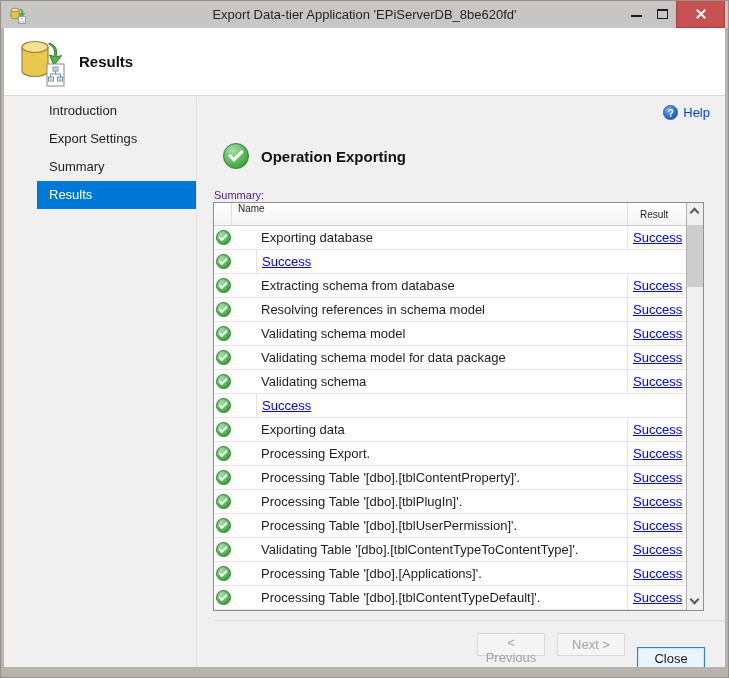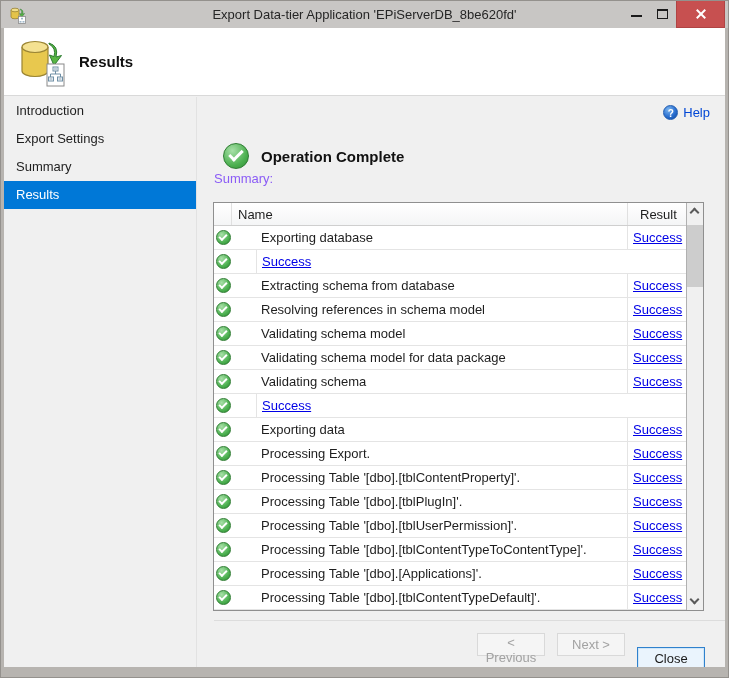--- a/index.html
+++ b/index.html
@@ -48,39 +48,39 @@
   .header-icon { position:absolute; left:12px; top:8px; }
   .page-title { position:absolute; left:75px; top:25px; font-size:15px; font-weight:bold; color:#111; }
 
   
   .sidebar {
     position:absolute; top:96px; left:3px; width:193px; bottom:10px;
     background:#f0f0f0; border-right:1px solid #e2e2e2;
   }
   .nav-item {
     height:28px; line-height:28px; padding-left:12px;
-    font-size:13px; color:#1e1e1e; cursor:pointer; white-space:nowrap;
+    font-size:13px; color:#1e1e1e; cursor:pointer; white-space:nowrap;margin-left:33px;
   }
   .nav-item.selected { background:var(--accent-blue,#0078d7); color:#ffffff; }
 
   
   .main { position:absolute; top:96px; left:197px; right:3px; bottom:10px; }
   .help-link {
     position:absolute; top:8px; right:15px; display:flex; align-items:center; gap:5px;
     font-size:13px; color:#0046d5; cursor:pointer;
   }
   .help-icon {
     width:15px; height:15px; border-radius:50%;
     background:radial-gradient(circle at 35% 28%, #7db6ef, #2a6fd0 55%, #0d47a1);
     color:#fff; font-size:10px; font-weight:bold; text-align:center; line-height:15px;
     border:1px solid #1f5bb0;
   }
   .status-row { position:absolute; left:25px; top:46px; display:flex; align-items:center; }
   .status-heading { margin-left:12px; font-size:15px; font-weight:bold; color:#111; }
-  .summary-label { position:absolute; left:16px; top:74px; font-size:13px; color:#8b5cf6; }
+  .summary-label { position:absolute; left:16px; top:92px; font-size:11px; color:#4c1d95; }
 
   
   .check-icon {
     position:relative; width:15px; height:15px; border-radius:50%; flex:0 0 15px;
     background:radial-gradient(circle at 35% 28%, #a8e0a8, var(--success-green,#4cb050) 62%, #2f8c33);
     border:1px solid #2e7d32;
   }
   .check-icon::after {
     content:""; position:absolute; left:2.5px; top:3px; width:6px; height:3px;
     border-left:2px solid #fff; border-bottom:2px solid #fff; transform:rotate(-45deg);
@@ -88,23 +88,23 @@
   .check-icon.big { width:26px; height:26px; flex-basis:26px; }
   .check-icon.big::after { left:5px; top:6px; width:11px; height:5px; border-width:3px; }
 
   
   .grid {
     position:absolute; left:15px; top:105px; width:491px; height:409px;
     background:#ffffff; border:1px solid #8f8f8f; display:flex;
   }
   .grid-content { flex:1; display:flex; flex-direction:column; overflow:hidden; }
   .grid-header {
-    height:23px; flex:0 0 23px; display:flex; align-items:center;
+    height:23px; flex:0 0 23px; display:flex; align-items:flex-start;
     background:linear-gradient(#ffffff,#f4f5f6); border-bottom:1px solid #cfcfcf;
-    font-size:13px; color:#1e1e1e;
+    font-size:10px; color:#1e1e1e;
   }
   .hdr-iconcol { width:18px; height:100%; border-right:1px solid #e0e0e0; }
   .hdr-name { flex:1; padding-left:6px; }
   .hdr-result { width:59px; padding-left:12px; border-left:1px solid #e0e0e0; height:100%; line-height:23px; }
   .grid-row {
     height:24px; flex:0 0 24px; display:flex; align-items:center;
     border-bottom:1px solid #e4e4e4; font-size:13px; color:#1e1e1e; background:#fff;gap:24px;
   }
   .row-iconcol { width:18px; display:flex; justify-content:center; }
   .row-name { flex:1; padding-left:5px; white-space:nowrap; overflow:hidden; }
@@ -193,21 +193,21 @@
 
   <div class="main">
 
     <div class="help-link">
       <span class="help-icon">?</span>
       <span>Help</span>
     </div>
 
     <div class="status-row">
       <span class="check-icon big"></span>
-      <span class="status-heading">Operation Complete</span>
+      <span class="status-heading">Operation Exporting</span>
     </div>
 
     <div class="summary-label">Summary:</div>
 
     <div class="grid">
       <div class="grid-content">
         <div class="grid-header">
           <div class="hdr-iconcol"></div>
           <div class="hdr-name">Name</div>
           <div class="hdr-result">Result</div>
@@ -338,21 +338,21 @@
     <div class="row-name">Processing Table '[dbo].[tblUserPermission]'.</div>
     <div class="row-result">
                 <a>Success</a>
               </div>
   </div>
 
   <div class="grid-row">
     <div class="row-iconcol">
                 <span class="check-icon"></span>
               </div>
-    <div class="row-name">Processing Table '[dbo].[tblContentTypeToContentType]'.</div>
+    <div class="row-name">Validating Table '[dbo].[tblContentTypeToContentType]'.</div>
     <div class="row-result">
                 <a>Success</a>
               </div>
   </div>
 
   <div class="grid-row">
     <div class="row-iconcol">
                 <span class="check-icon"></span>
               </div>
     <div class="row-name">Processing Table '[dbo].[Applications]'.</div>

